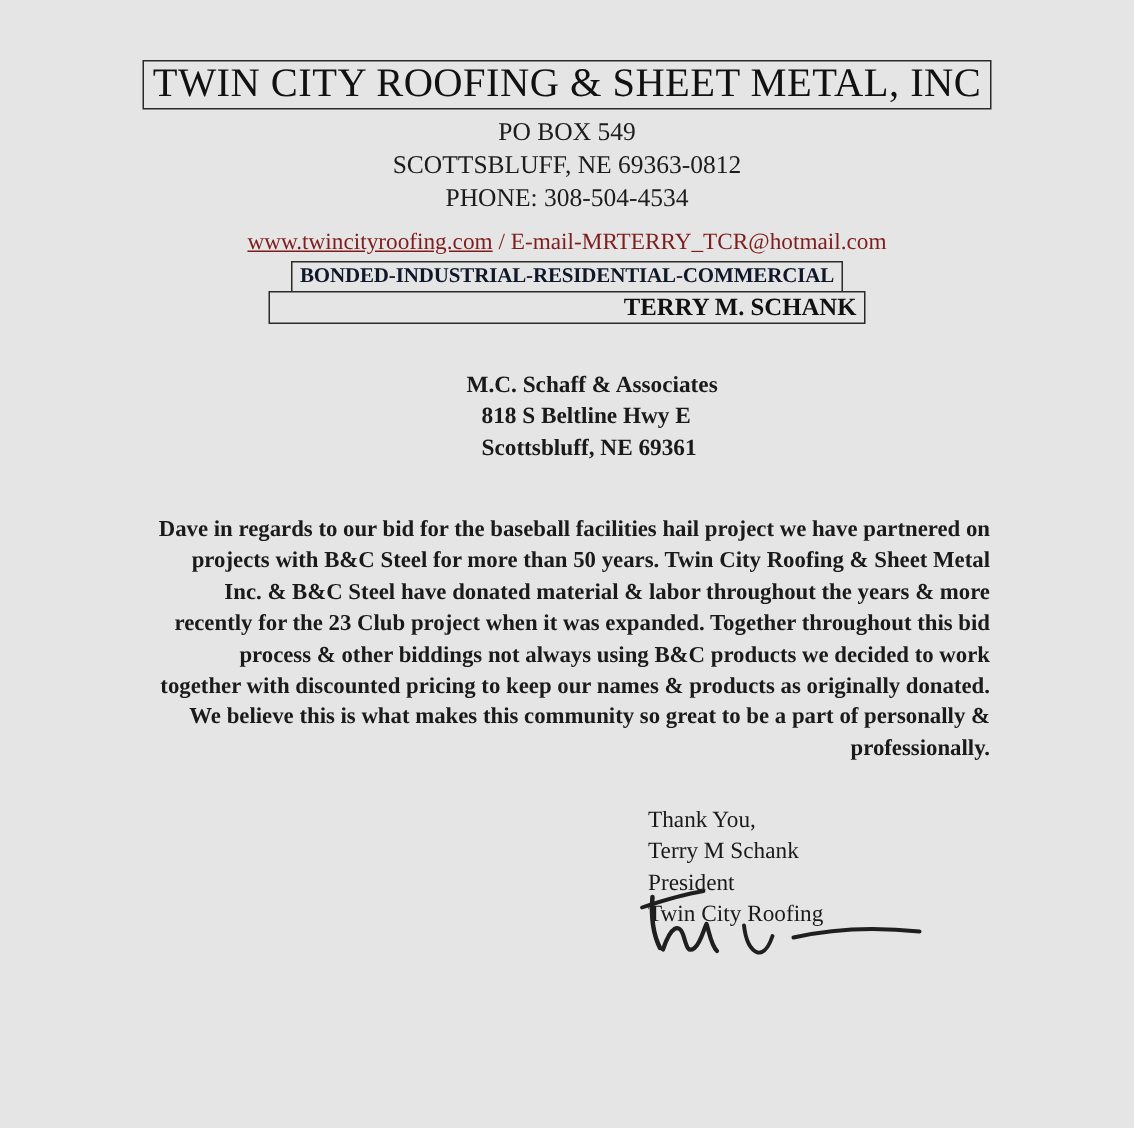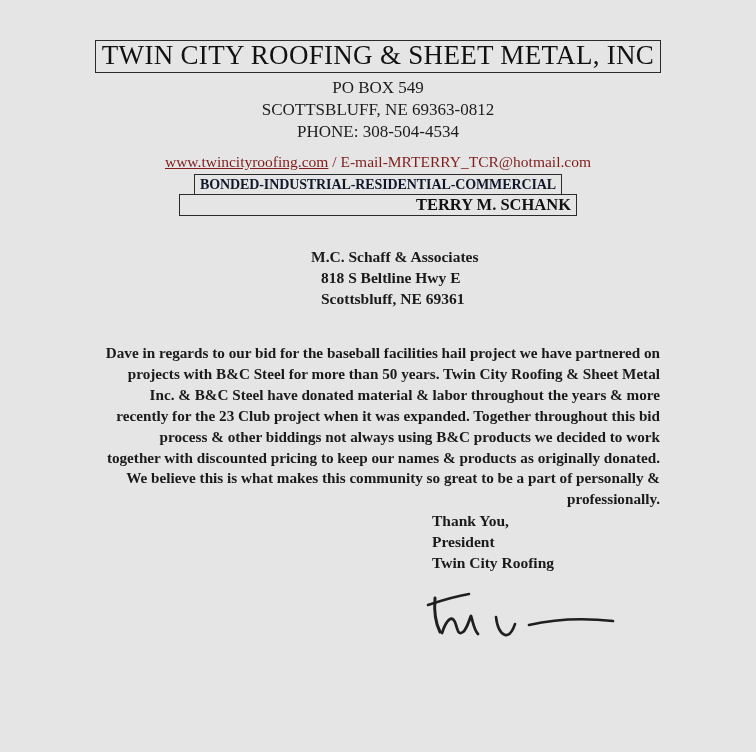--- a/index.html
+++ b/index.html
@@ -123,23 +123,23 @@
     font-weight: bold;
     line-height: 20.9px;
     text-align: right;
     color: #1a1a1a;
   }
 
   
   .closing {
     position: absolute;
     left: 432px;
-    top: 510px;
+    top: 536px;
     font-size: 15.5px;
-    font-weight: bold;
+    font-weight: normal;
     line-height: 21px;
     color: #1a1a1a;
   }
 
   .signature {
     position: absolute;
     left: 425px;
     top: 592px;
     width: 230px;
     height: 58px;
@@ -182,20 +182,21 @@
   <div class="recipient">
     <div>M.C. Schaff &amp; Associates</div>
     <div class="indent">818 S Beltline Hwy E</div>
     <div class="indent">Scottsbluff, NE 69361</div>
   </div>
 
   <div class="body-copy">Dave in regards to our bid for the baseball facilities hail project we have partnered on projects with B&amp;C Steel for more than 50 years. Twin City Roofing &amp; Sheet Metal Inc. &amp; B&amp;C Steel have donated material &amp; labor throughout the years &amp; more recently for the 23 Club project when it was expanded. Together throughout this bid process &amp; other biddings not always using B&amp;C products we decided to work together with discounted pricing to keep our names &amp; products as originally donated. We believe this is what makes this community so great to be a part of personally &amp; professionally.</div>
 
   <div class="closing">
     <div>Thank You,</div>
+    <div>Terry M Schank</div>
     <div>President</div>
     <div>Twin City Roofing</div>
   </div>
 
   <div class="signature">
     <svg width="230" height="58" viewBox="0 0 230 58" fill="none" xmlns="http://www.w3.org/2000/svg">
 
       <path d="M3 13 C 18 8, 32 4, 44 2" stroke="#1f1f1f" stroke-width="2.6" stroke-linecap="round" fill="none"></path>
 
       <path d="M10 6 C 9 18, 10 30, 15 40" stroke="#1f1f1f" stroke-width="3" stroke-linecap="round" fill="none"></path>

